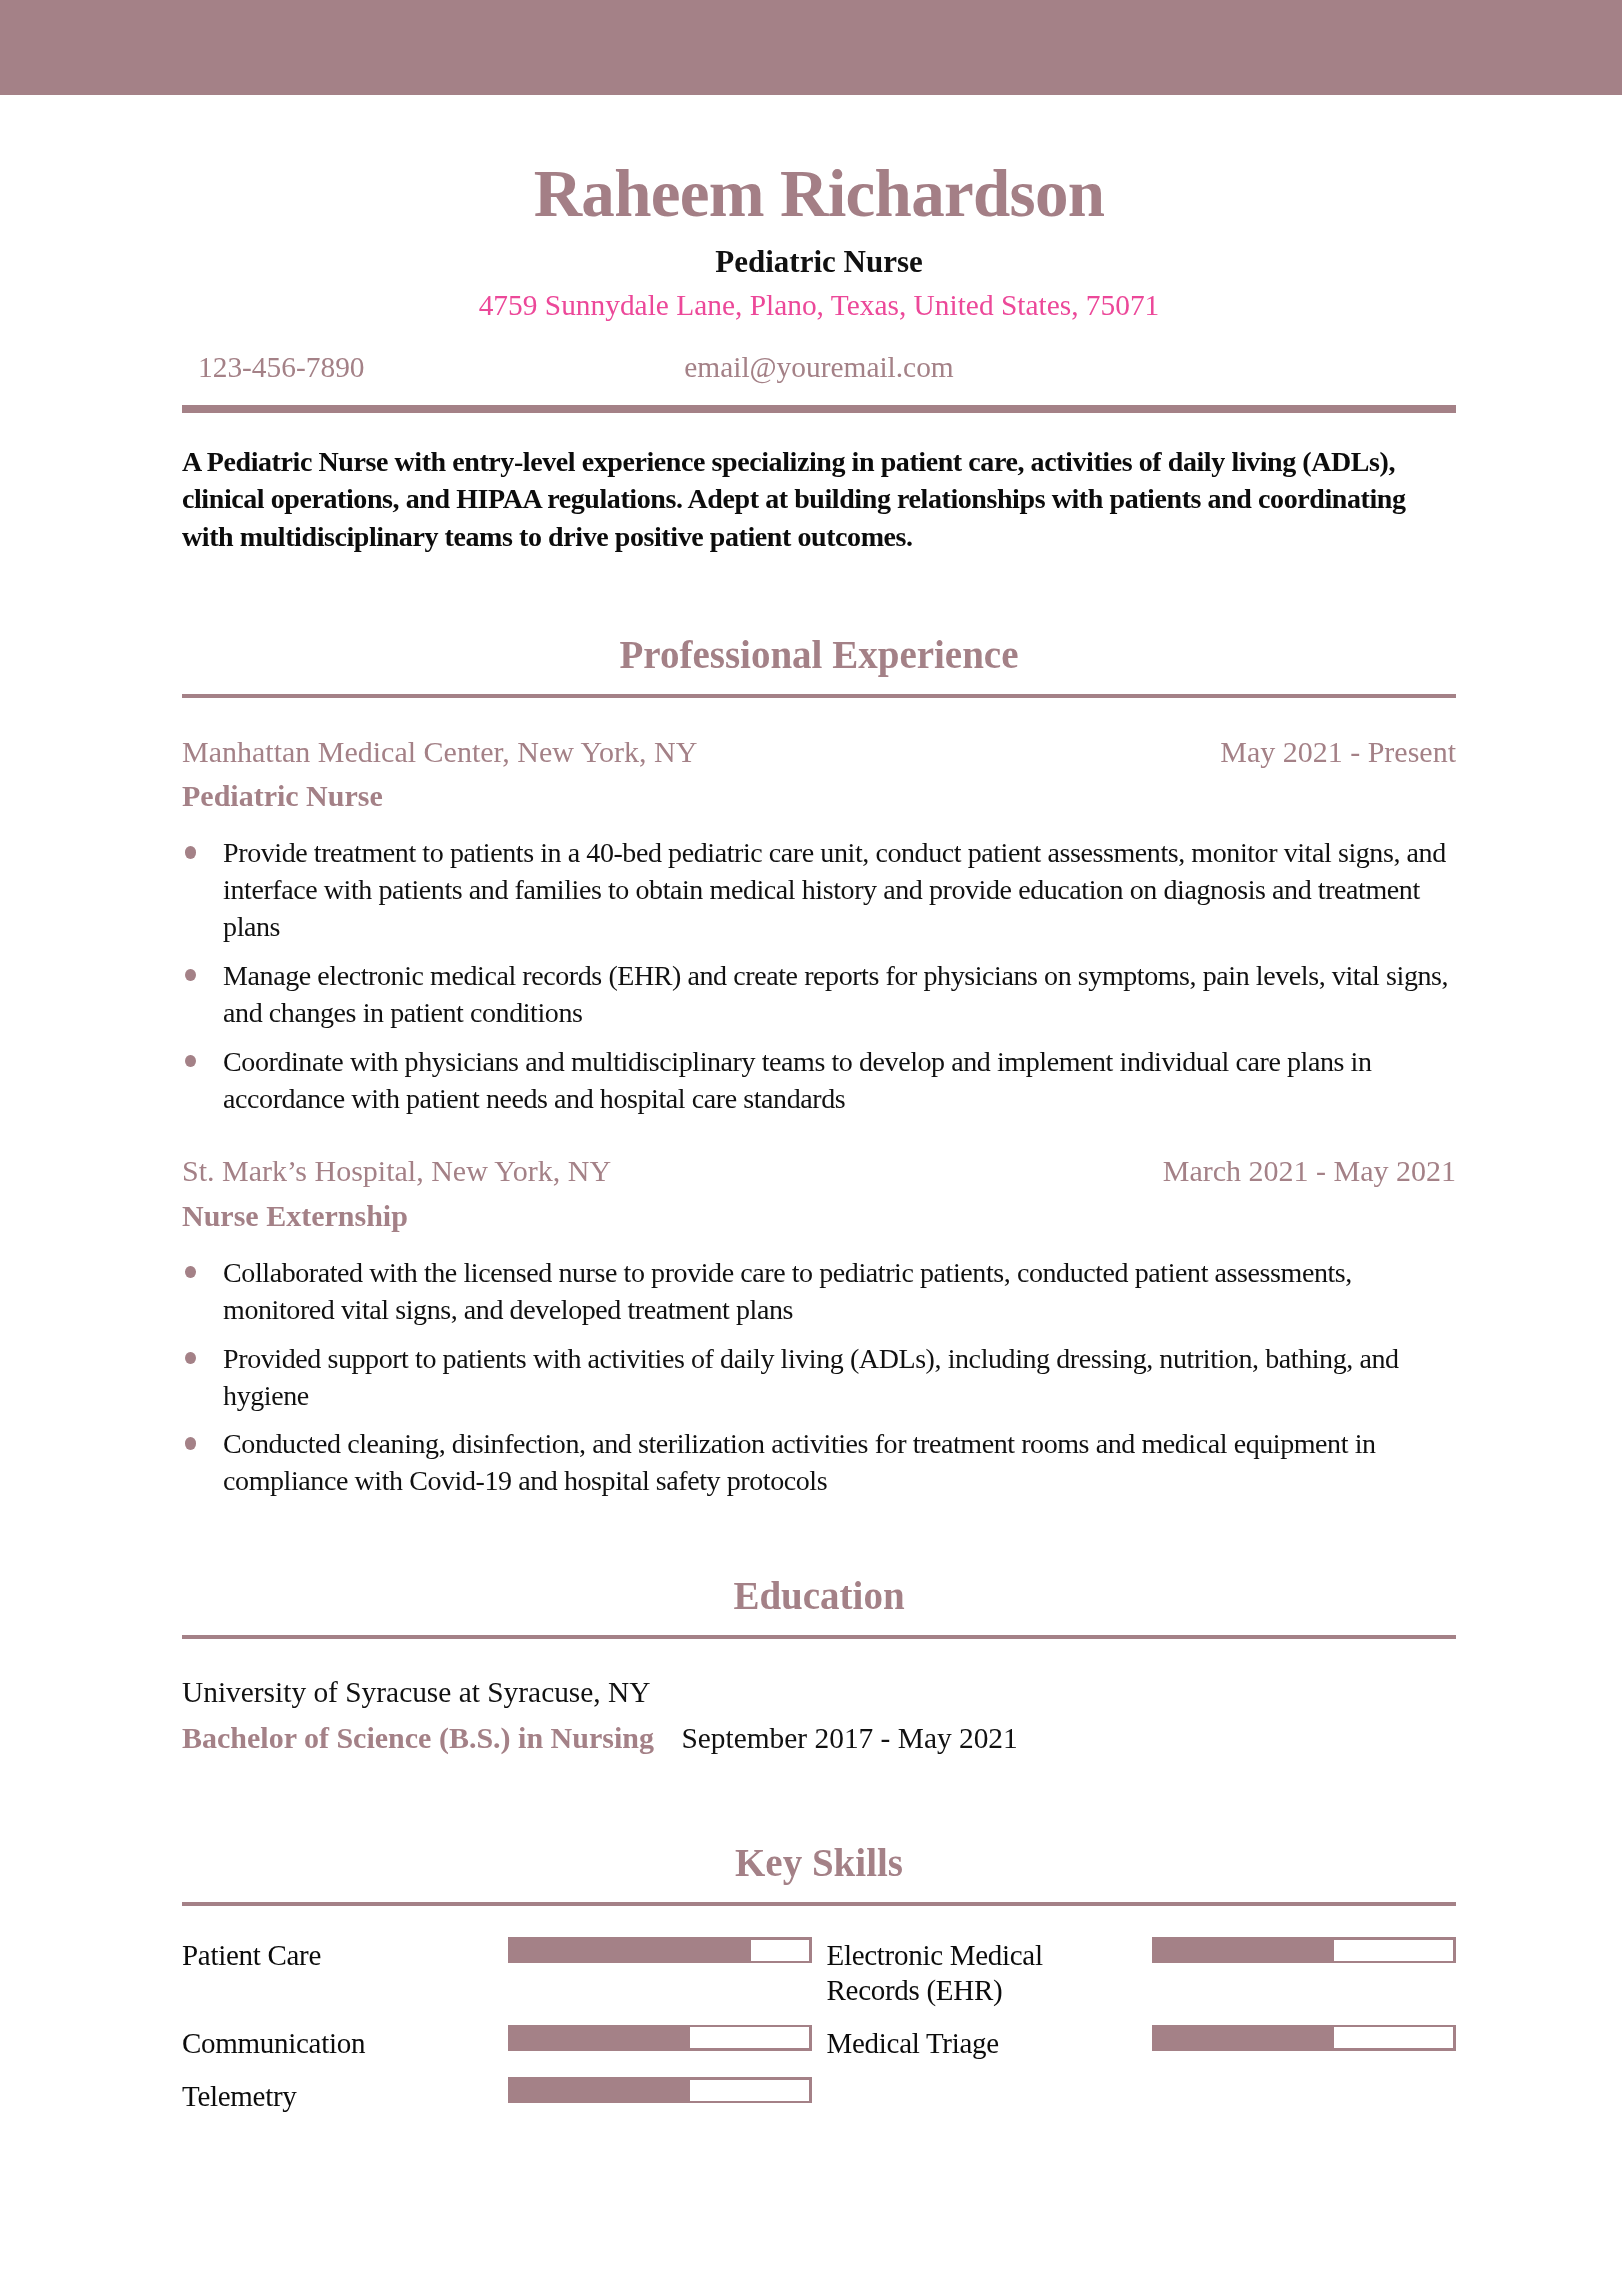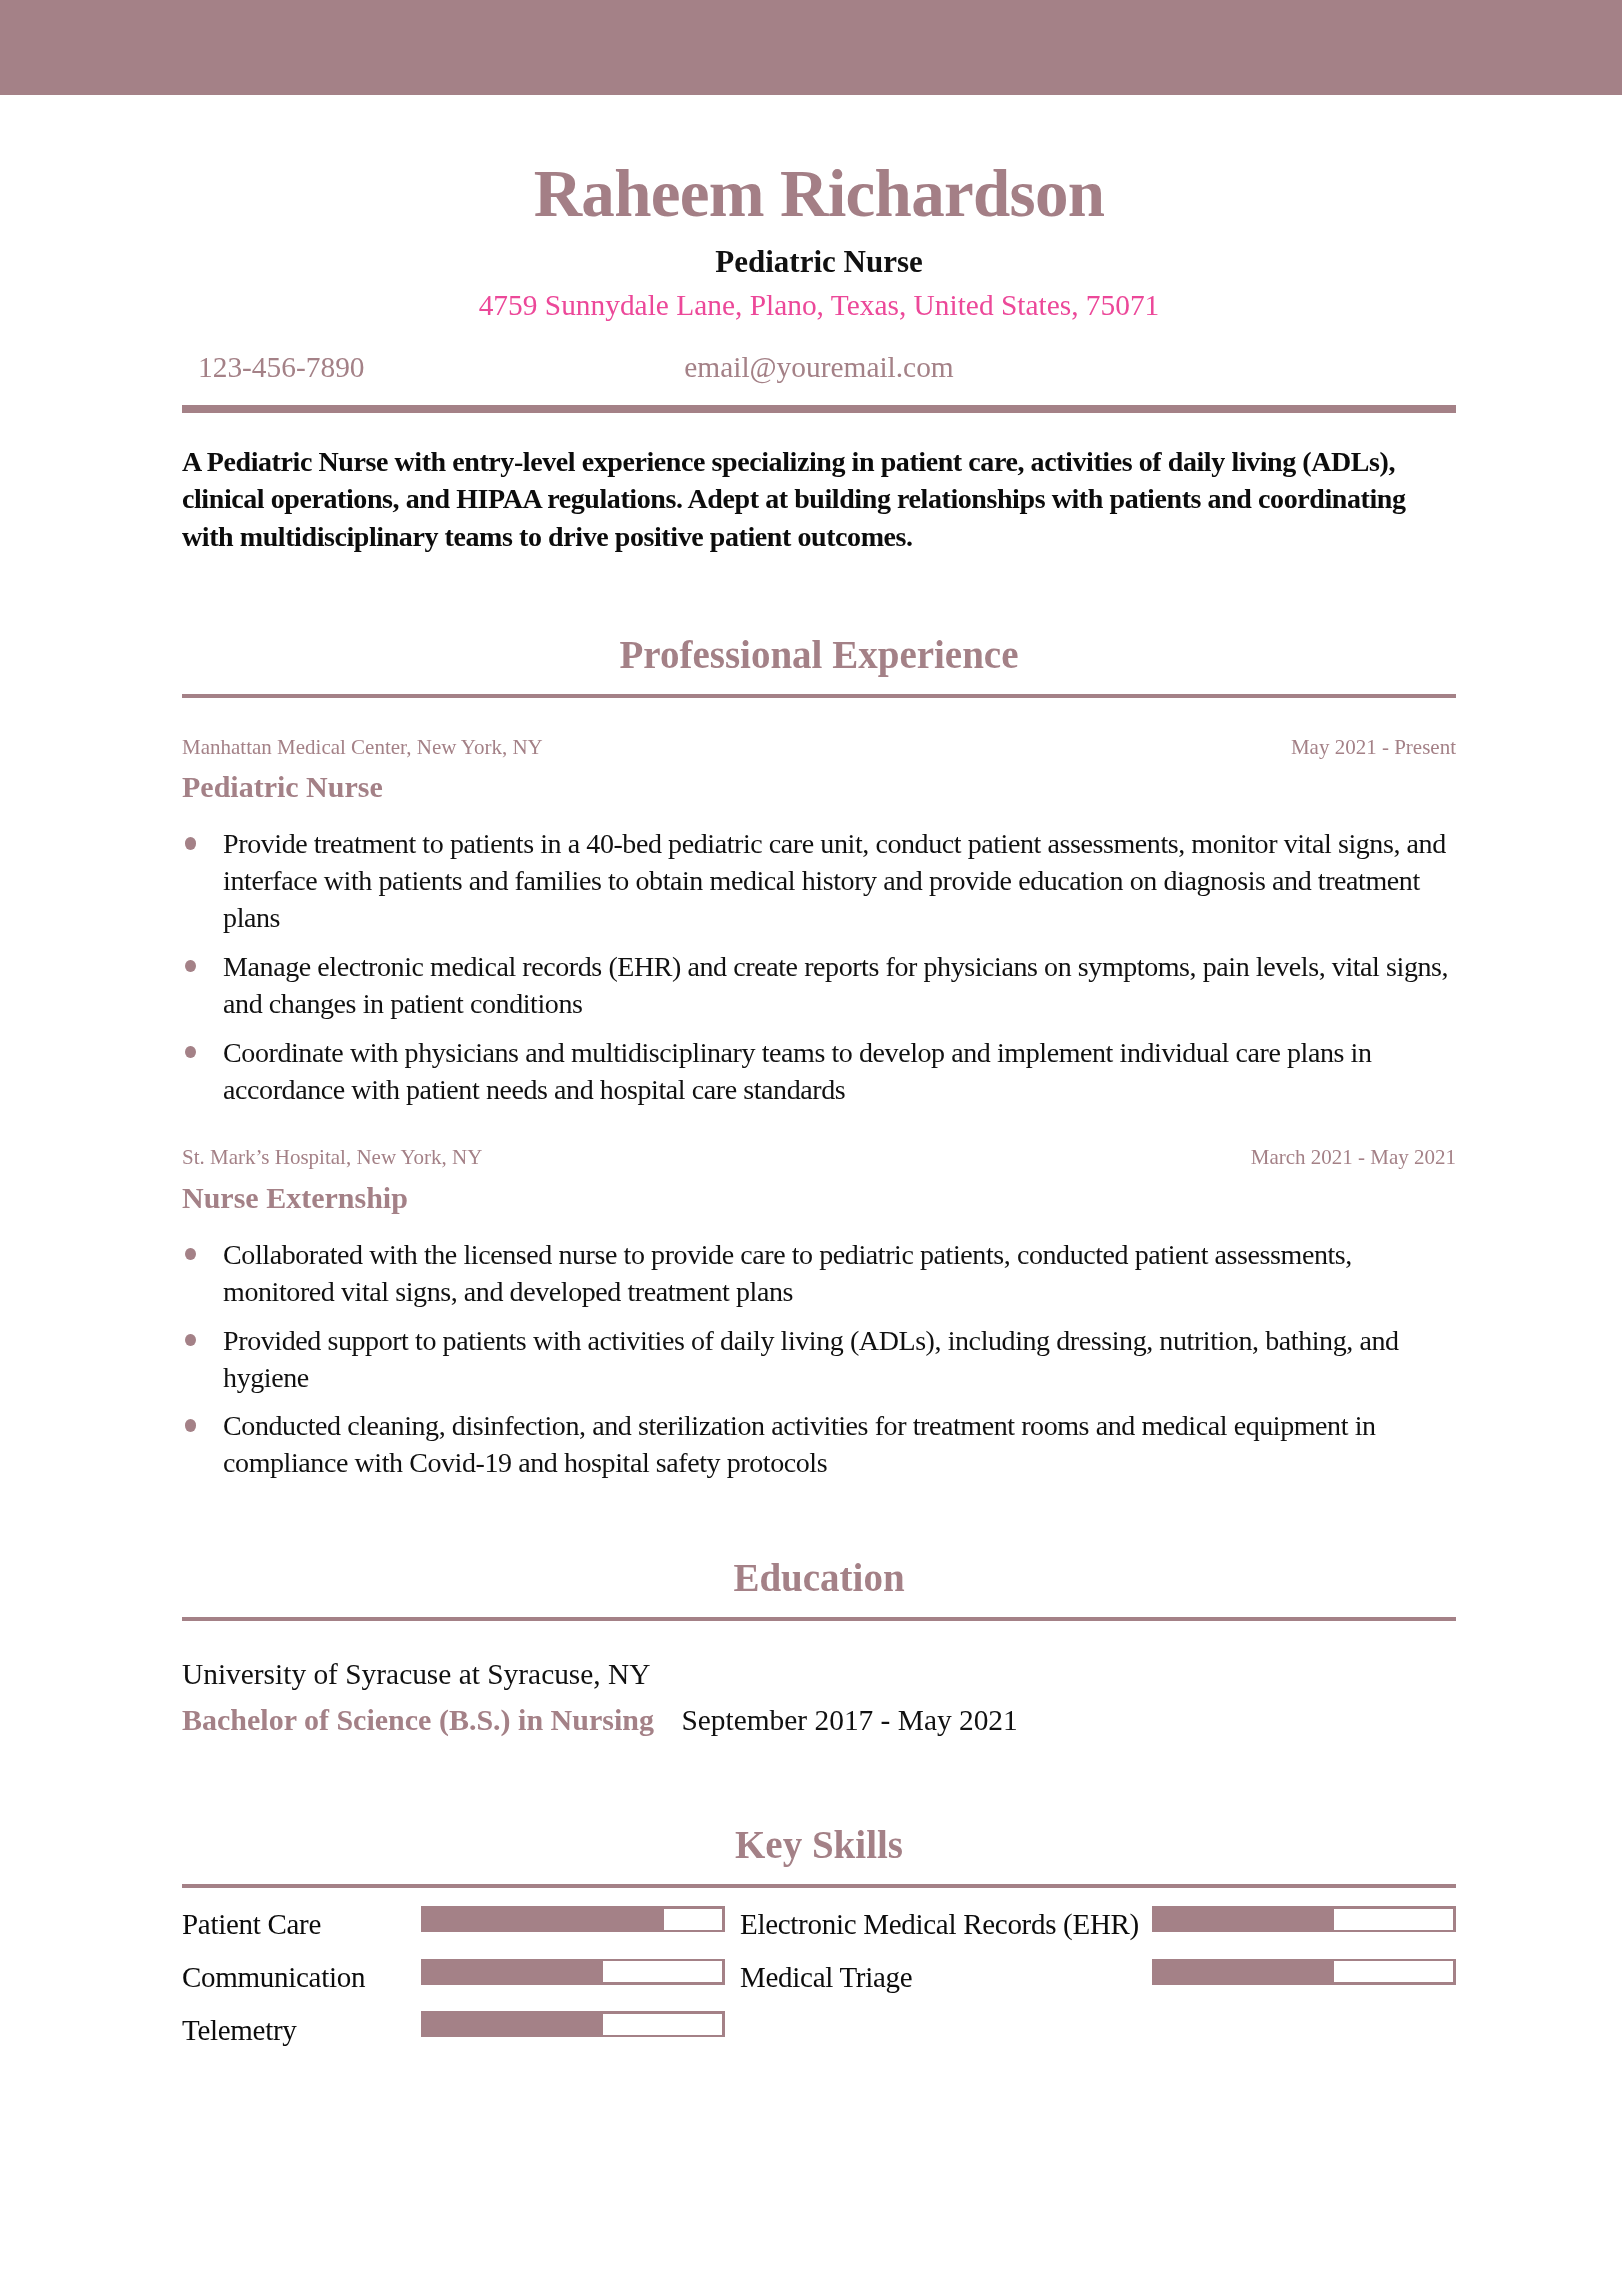--- a/index.html
+++ b/index.html
@@ -45,38 +45,38 @@
     text-align:center; color:#a48187; font-weight:bold;
     font-size:39px;
   }
   .mt-exp { margin-top:77px; }
   .mt-edu { margin-top:73px; }
   .mt-skills { margin-top:85px; }
   .section-rule { margin-top:17px; height:3.9px; background:#a48187; }
 
   .job { margin-top:37px; }
   .job-head { display:flex; justify-content:space-between; align-items:flex-end;
-              font-size:21px; color:#a48187; }
+              font-size:30px; color:#a48187; }
   .job-title { margin-top:10.5px; font-size:30px; font-weight:bold; color:#a48187; }
   .bullets { margin-top:22px; }
   .bullet { display:flex; margin-top:11.8px; }
   .bullet-dot {
     flex:none; width:11px; height:12.4px; border-radius:50%;
     background:#a48187; margin:11px 27.5px 0 2.6px;
   }
   .bullet-text { flex:1; font-size:28px; line-height:1.32; letter-spacing:-0.015em; }
 
   .edu-school { margin-top:37px; font-size:29.4px; color:#111111; }
   .edu-row { margin-top:11.8px; display:flex; align-items:baseline; }
   .edu-degree { font-size:30px; font-weight:bold; color:#a48187; }
   .edu-dates { margin-left:27.5px; font-size:29.4px; color:#111111; }
 
   .skills-grid {
-    margin-top:17px;
-    display:grid; grid-template-columns:1fr;
+    margin-top:30px;
+    display:grid; grid-template-columns:1fr 1fr;
     column-gap:84px; row-gap:7.9px;gap:15px;
   }
   .skill { display:flex; align-items:flex-start; }
   .skill-label { flex:1; font-size:29px; line-height:35px; padding-top:2.6px;
                  letter-spacing:-0.01em; color:#0c0c0c; padding-right:13px; }
   .skill-bar { flex:none; width:304px; height:26px; background:#a48187;
                position:relative; margin-top:1.3px; }
   .skill-bar-empty { position:absolute; top:2.6px; bottom:2.6px; right:2.6px;
                      background:#ffffff; }
 </style>

